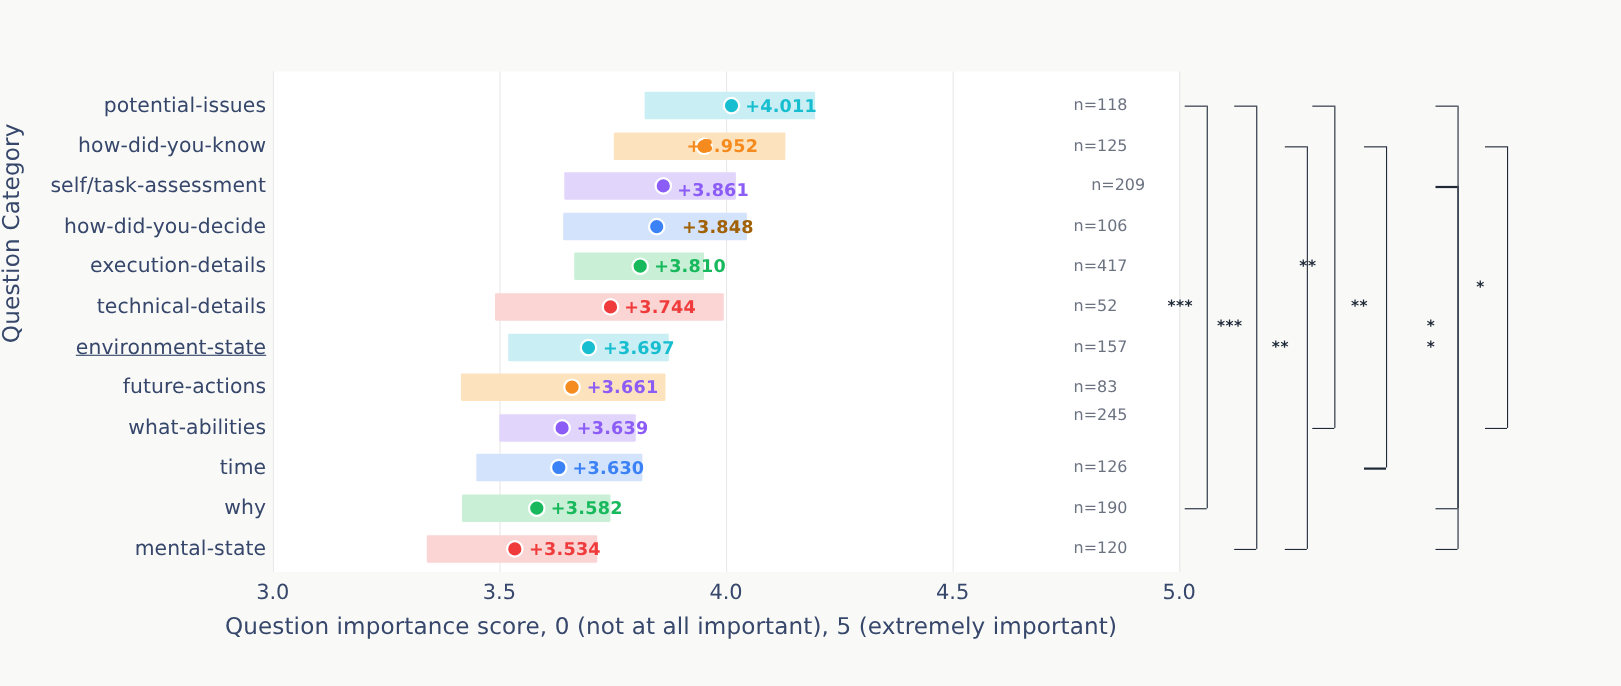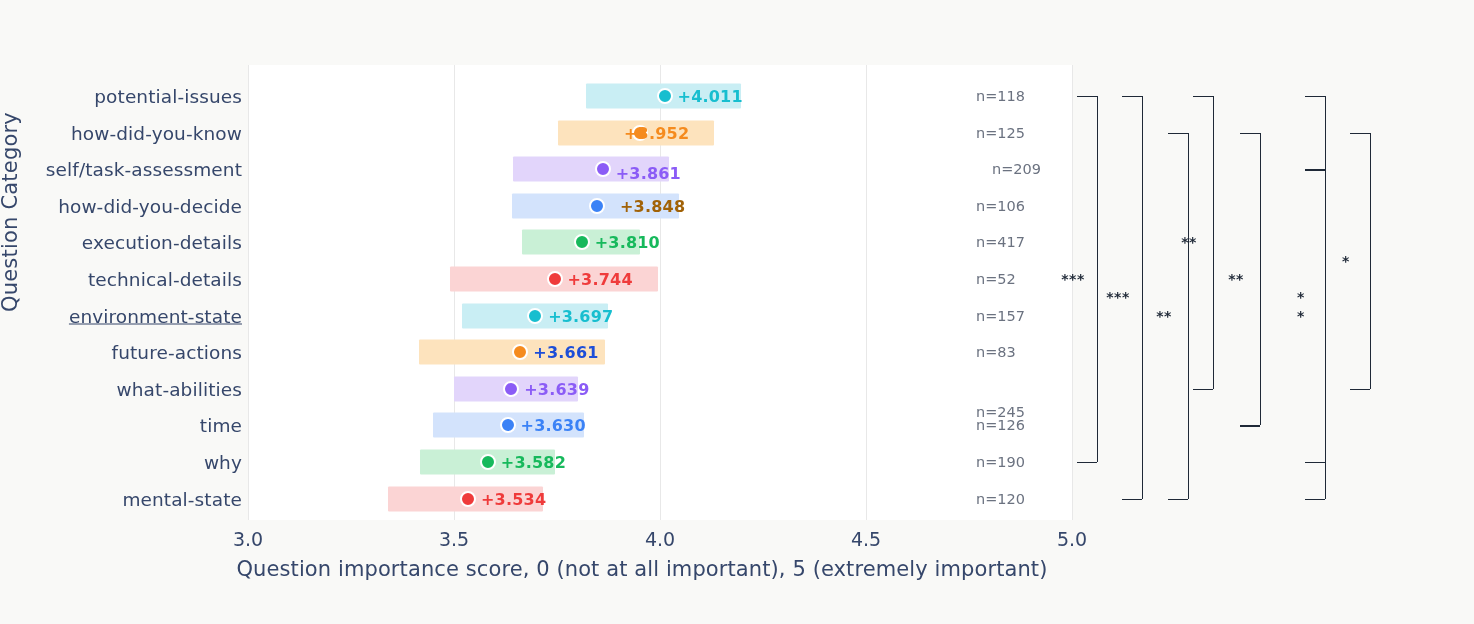--- a/index.html
+++ b/index.html
@@ -105,21 +105,20 @@
     transform:translateX(-50%);
     white-space:nowrap;
   }
   #x-axis-title{
     position:absolute;
     top:557px;left:0;width:1220px;
     text-align:center;
     font-size:21px;
     color:#36476b;
     letter-spacing:.1px;
-    padding-left:32px;
   }
 </style>
 </head>
 <body>
 
 <div id="figure">
 
   <div id="plot-area">
       <div class="gridline" style="left: 0px;"></div>
       <div class="gridline" style="left: 206px;"></div>
@@ -168,27 +167,27 @@
       <div class="val-label" style="left: 567.528px; top: 279px; color: rgb(239, 59, 59);">+3.744</div>
       <div class="n-label" style="top: 279px;">n=52</div>
       <div class="cat-label" style="top: 315.6px; text-decoration: underline;">environment-state</div>
       <div class="bar" style="left: 462.24px; width: 145.848px; top: 315.6px; background: rgb(201, 238, 244);"></div>
       <div class="dot" style="left: 535.164px; top: 315.6px; background: rgb(23, 190, 207);"></div>
       <div class="val-label" style="left: 548.164px; top: 315.6px; color: rgb(23, 190, 207);">+3.697</div>
       <div class="n-label" style="top: 315.6px;">n=157</div>
       <div class="cat-label" style="top: 352.2px;">future-actions</div>
       <div class="bar" style="left: 418.568px; width: 186.636px; top: 352.2px; background: rgb(253, 227, 189);"></div>
       <div class="dot" style="left: 520.332px; top: 352.2px; background: rgb(245, 139, 30);"></div>
-      <div class="val-label" style="left: 533.332px; top: 352.2px; color: #1d4ed8;">+3.661</div>
+      <div class="val-label" style="left: 533.332px; top: 352.2px; color: #8b5cf6;">+3.661</div>
       <div class="n-label" style="top: 352.2px;">n=83</div>
       <div class="cat-label" style="top: 388.8px;">what-abilities</div>
       <div class="bar" style="left: 454px; width: 123.6px; top: 388.8px; background: rgb(226, 213, 251);"></div>
       <div class="dot" style="left: 511.268px; top: 388.8px; background: rgb(139, 92, 246);"></div>
       <div class="val-label" style="left: 524.268px; top: 388.8px; color: rgb(139, 92, 246);">+3.639</div>
-      <div class="n-label" style="top: 412px;">n=245</div>
+      <div class="n-label" style="top: 378px;">n=245</div>
       <div class="cat-label" style="top: 425.4px;">time</div>
       <div class="bar" style="left: 432.576px; width: 151.204px; top: 425.4px; background: rgb(211, 227, 252);"></div>
       <div class="dot" style="left: 507.56px; top: 425.4px; background: rgb(59, 130, 246);"></div>
       <div class="val-label" style="left: 520.56px; top: 425.4px; color: rgb(59, 130, 246);">+3.630</div>
       <div class="n-label" style="top: 425.4px;">n=126</div>
       <div class="cat-label" style="top: 462px;">why</div>
       <div class="bar" style="left: 420.216px; width: 134.724px; top: 462px; background: rgb(201, 240, 214);"></div>
       <div class="dot" style="left: 487.784px; top: 462px; background: rgb(23, 185, 92);"></div>
       <div class="val-label" style="left: 500.784px; top: 462px; color: rgb(23, 185, 92);">+3.582</div>
       <div class="n-label" style="top: 462px;">n=190</div>

